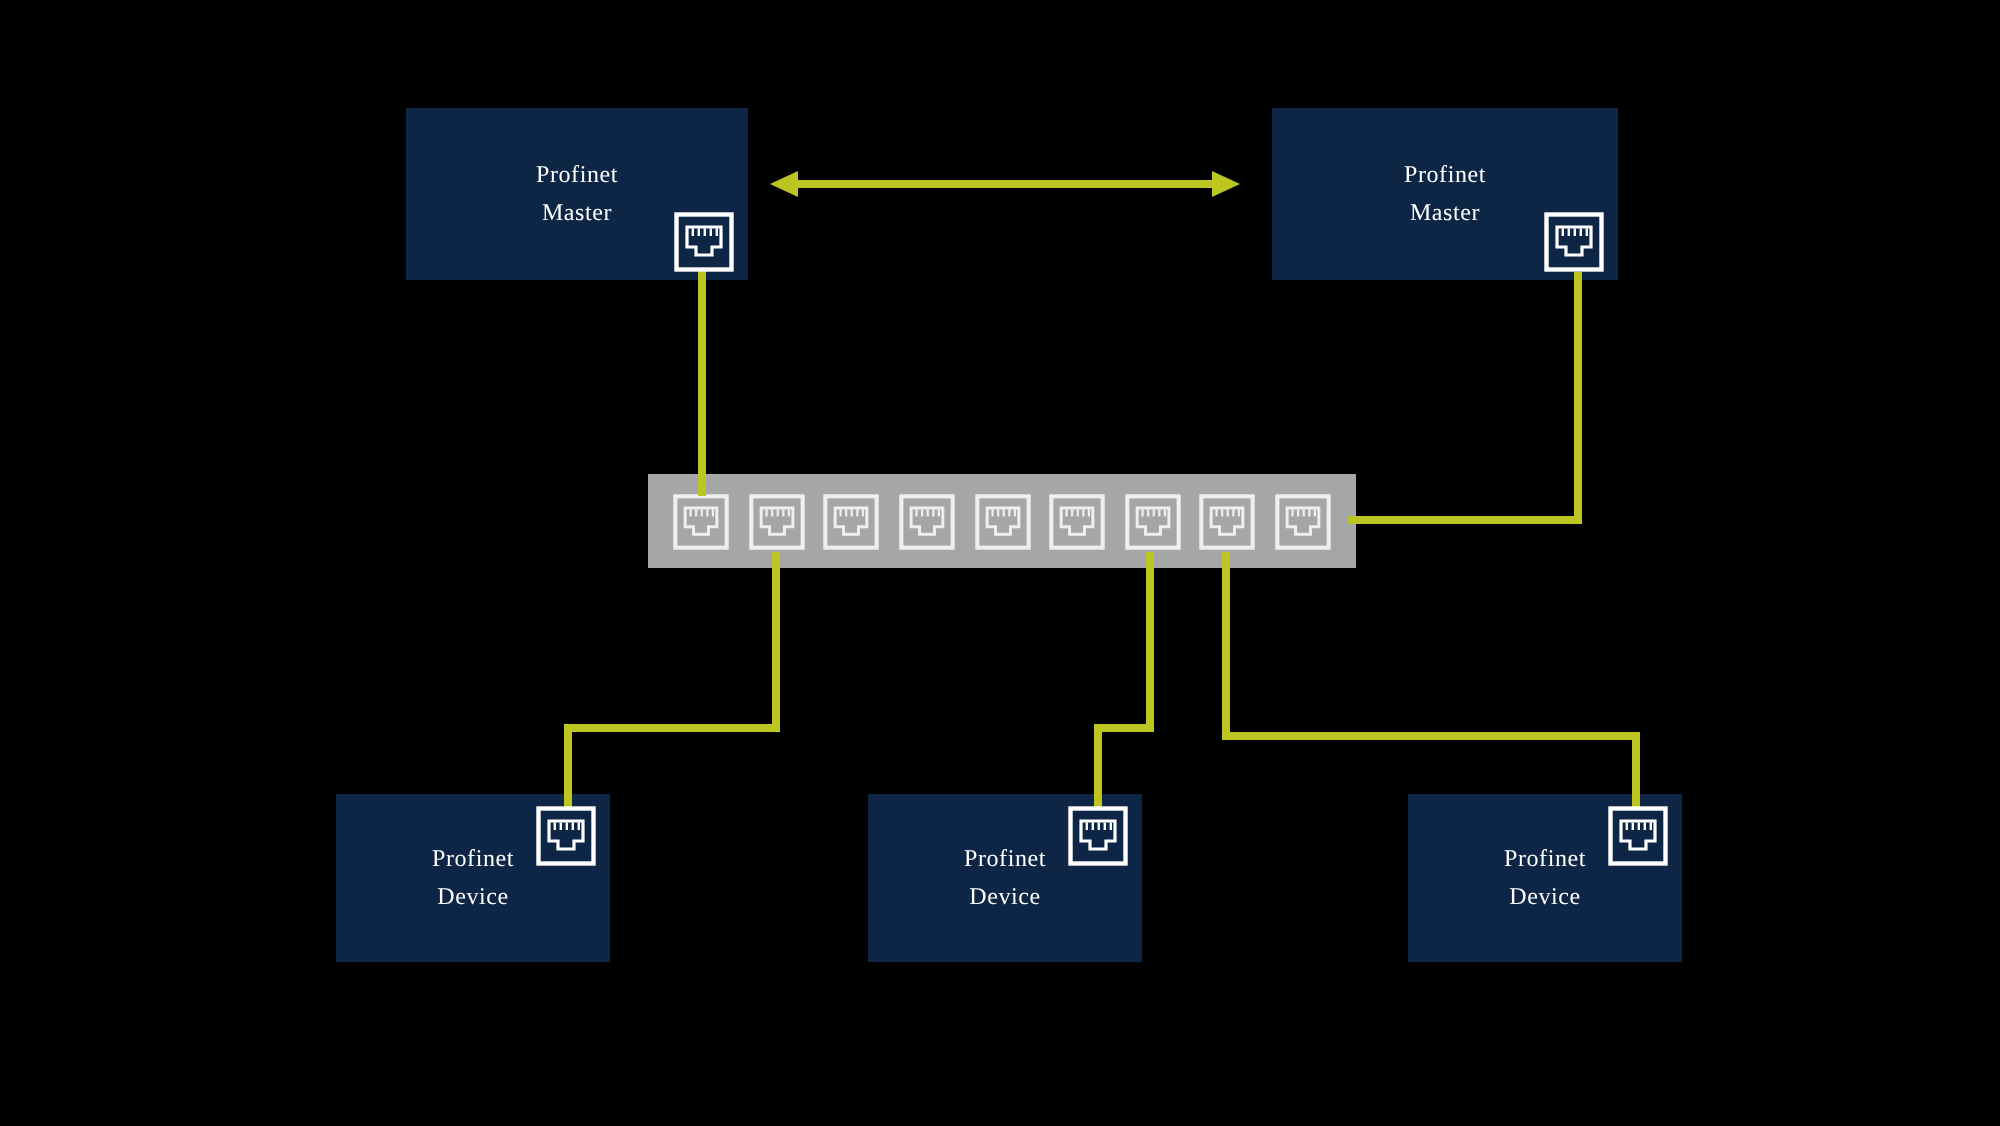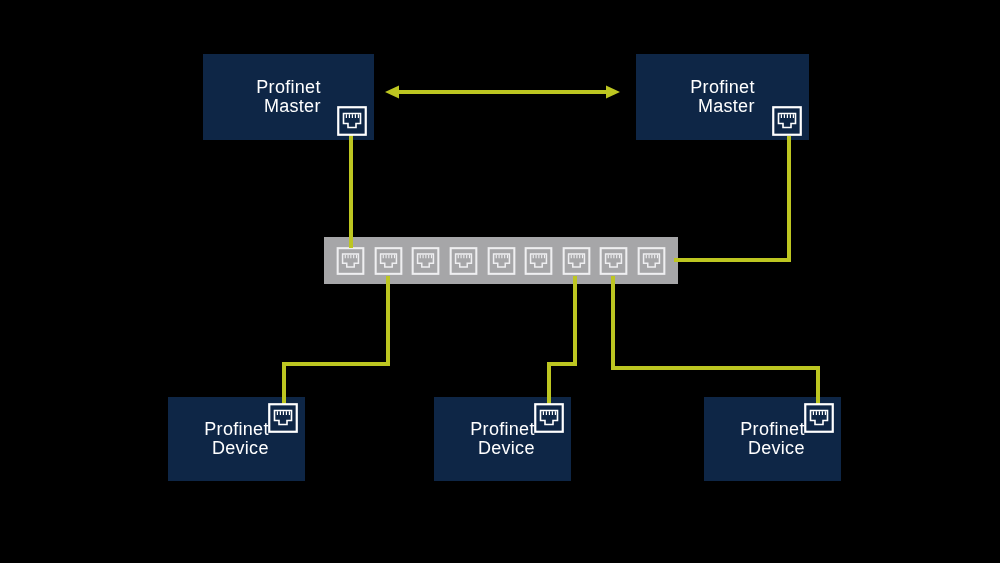--- a/index.html
+++ b/index.html
@@ -19,25 +19,26 @@
   
   .node {
     position: absolute;
     background: var(--node-fill, #0e2646);
     display: flex;
     align-items: center;
     justify-content: center;
   }
   .node-label {
     color: var(--node-text, #ffffff);
-    font-size: 18px;
+    font-size: 12px;
     line-height: 19px;
     letter-spacing: 0.3px;
-    text-align: right;
+    text-align: center;
     white-space: pre-line;
+    font-family: Liberation Serif, serif;
   }
   .master-left  { left: 203px; top: 54px;  width: 171px; height: 86px; }
   .master-right { left: 636px; top: 54px;  width: 173px; height: 86px; }
   .device { top: 397px; width: 137px; height: 84px; }
   .device-1 { left: 168px; }
   .device-2 { left: 434px; }
   .device-3 { left: 704px; }
 
   
   .rj45-slot svg { display: block; width: 100%; height: 100%; }

